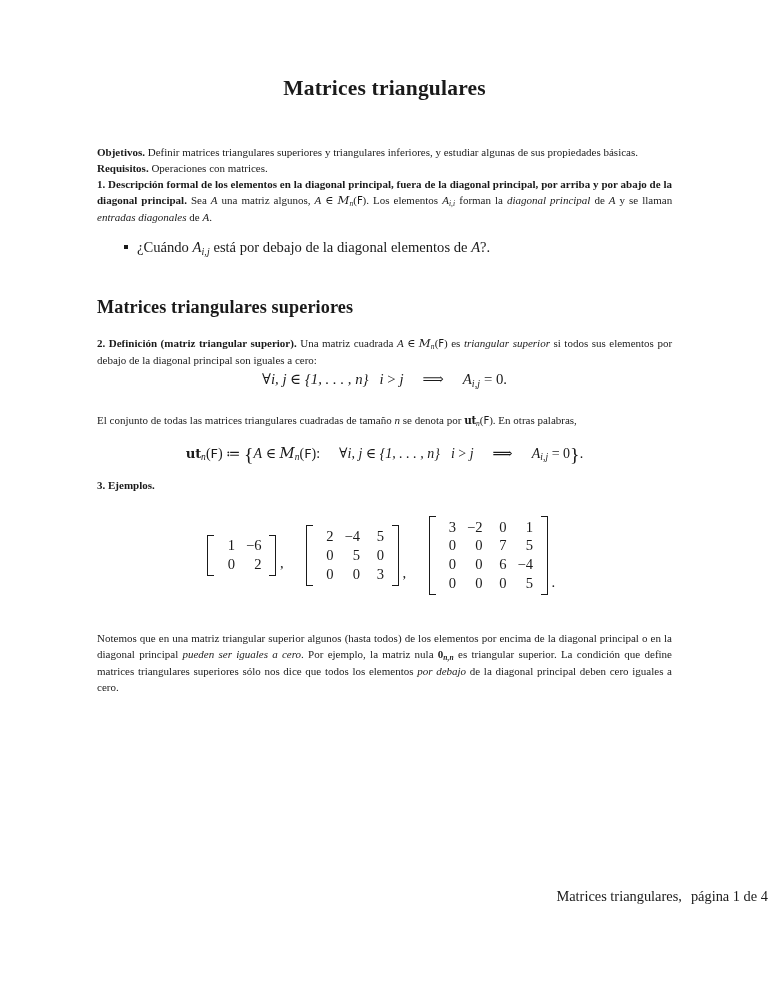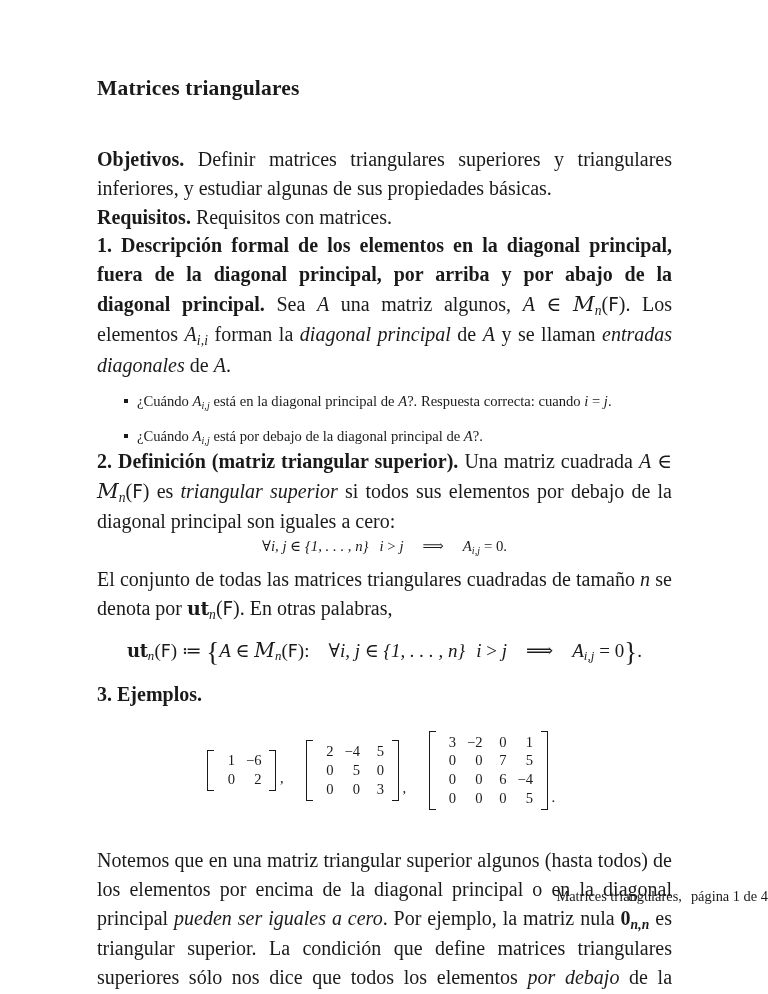--- a/index.html
+++ b/index.html
@@ -24,31 +24,31 @@
   }
   .content {
     position: absolute;
     left: 97px;
     top: 0;
     width: 575px;
   }
 
   
   .doc-title {
-    text-align: left;
+    text-align: center;
     font-size: 21.5px;
     font-weight: bold;
     letter-spacing: 0.2px;
     margin: 0;
     padding-top: 76px;
   }
 
   
   p.para {
-    font-size: 20px;
+    font-size: 11px;
     line-height: 1.44;
     text-align: justify;
     margin: 0;
     -webkit-hyphens: none;
     hyphens: none;
   }
   .blk { margin-top: 17px; }
 
   .b { font-weight: bold; }
   .it { font-style: italic; }
@@ -124,21 +124,21 @@
   
   .display {
     text-align: center;
     font-size: 14.8px;
     margin-top: 1px;
     margin-bottom: 9px;
     white-space: nowrap;
   }
   .display-wide {
     text-align: center;
-    font-size: 19px;
+    font-size: 14px;
     margin-top: 13px;
     margin-bottom: 2px;
     white-space: nowrap;
   }
   .bigbrace {
     font-size: 1.42em;
     font-style: normal;
     display: inline-block;
     vertical-align: -0.16em;
     font-family: "Liberation Serif", serif;
@@ -219,21 +219,21 @@
 
     <h1 class="doc-title">Matrices triangulares</h1>
 
     <p class="para blk" style="margin-top:44px;">
       <span class="b">Objetivos.</span>
       <span>Definir matrices triangulares superiores y triangulares inferiores, y estudiar algunas de sus propiedades básicas.</span>
     </p>
 
     <p class="para blk">
       <span class="b">Requisitos.</span>
-      <span>Requisitos con matrices.</span>
+      <span>Operaciones con matrices.</span>
     </p>
 
     <p class="para blk">
       <span class="b">1. Descripción formal de los elementos en la diagonal principal, fuera de la diagonal principal, por arriba y por abajo de la diagonal principal.</span>
       <span>Sea</span>
       <span class="mi">A</span>
       <span>una matriz algunos,</span>
       <span class="mi">A</span>
       <span class="mr">∈</span>
       <span class="cal">M</span><sub class="sb">n</sub><span class="mr">(</span><span class="bb">F</span><span class="mr">)</span><span>. Los elementos</span>
@@ -246,57 +246,48 @@
       <span class="it">entradas diagonales</span>
       <span>de</span>
       <span class="mi">A</span><span>.</span>
     </p>
 
     <ul class="bullets">
       <li>
         <span class="sqbullet"></span>
         <span>¿Cuándo</span>
         <span class="mi">A</span><sub class="sb">i,j</sub>
-        <span>está en la diagonal principal de</span>
-        <span class="mi">A</span><span>?. Respuesta correcta: cuando</span>
-        <span class="mi">i</span>
-        <span class="mr">=</span>
-        <span class="mi">j</span><span>.</span>
-      </li>
-      <li>
-        <span class="sqbullet"></span>
-        <span>¿Cuándo</span>
-        <span class="mi">A</span><sub class="sb">i,j</sub>
-        <span>está por debajo de la diagonal principal de</span>
+        <span>está por debajo de la diagonal elementos de</span>
         <span class="mi">A</span><span>?.</span>
       </li>
     </ul>
 
-
-    <p class="para" style="">
+    <h2 class="section">Matrices triangulares superiores</h2>
+
+    <p class="para" style="margin-top:17px;">
       <span class="b">2. Definición (matriz triangular superior).</span>
       <span>Una matriz cuadrada</span>
       <span class="mi">A</span>
       <span class="mr">∈</span>
       <span class="cal">M</span><sub class="sb">n</sub><span class="mr">(</span><span class="bb">F</span><span class="mr">)</span>
       <span>es</span>
       <span class="it">triangular superior</span>
       <span>si todos sus elementos por debajo de la diagonal principal son iguales a cero:</span>
     </p>
 
     <div class="display">
       <span class="mr">∀</span><span class="mi">i, j</span>
       <span class="mr">∈</span>
       <span class="mi">{1, . . . , n}</span><span class="sp-m"></span><span class="mi">i</span>
       <span class="mr">&gt;</span>
       <span class="mi">j</span><span class="sp-l"></span><span class="mr">⟹</span><span class="sp-l"></span><span class="mi">A</span><sub class="sb">i,j</sub>
       <span class="mr">= 0.</span>
     </div>
 
-    <p class="para" style="margin-top:9px;">
+    <p class="para" style="margin-top:25px;">
       <span>El conjunto de todas las matrices triangulares cuadradas de tamaño</span>
       <span class="mi">n</span>
       <span>se denota por</span>
       <span class="frak">ut</span><sub class="sb">n</sub><span class="mr">(</span><span class="bb">F</span><span class="mr">)</span><span>. En otras palabras,</span>
     </p>
 
     <div class="display-wide">
       <span class="frak">ut</span><sub class="sb">n</sub><span class="mr">(</span><span class="bb">F</span><span class="mr">)</span>
       <span class="mr">≔</span>
       <span class="bigbrace">{</span><span class="mi">A</span>

